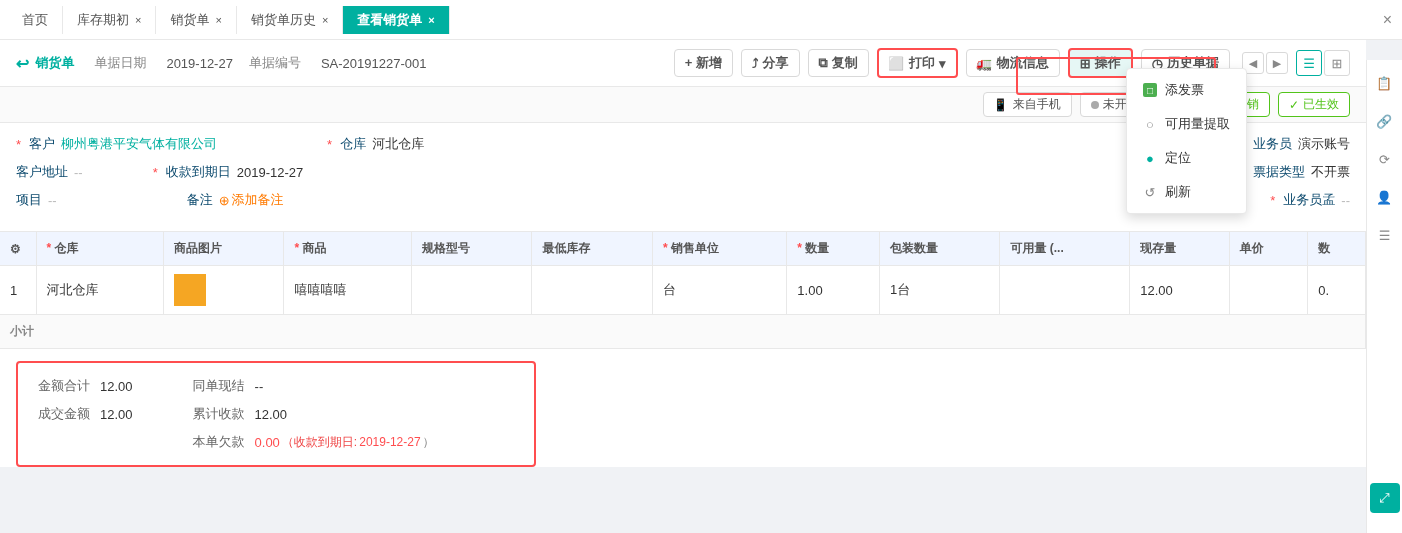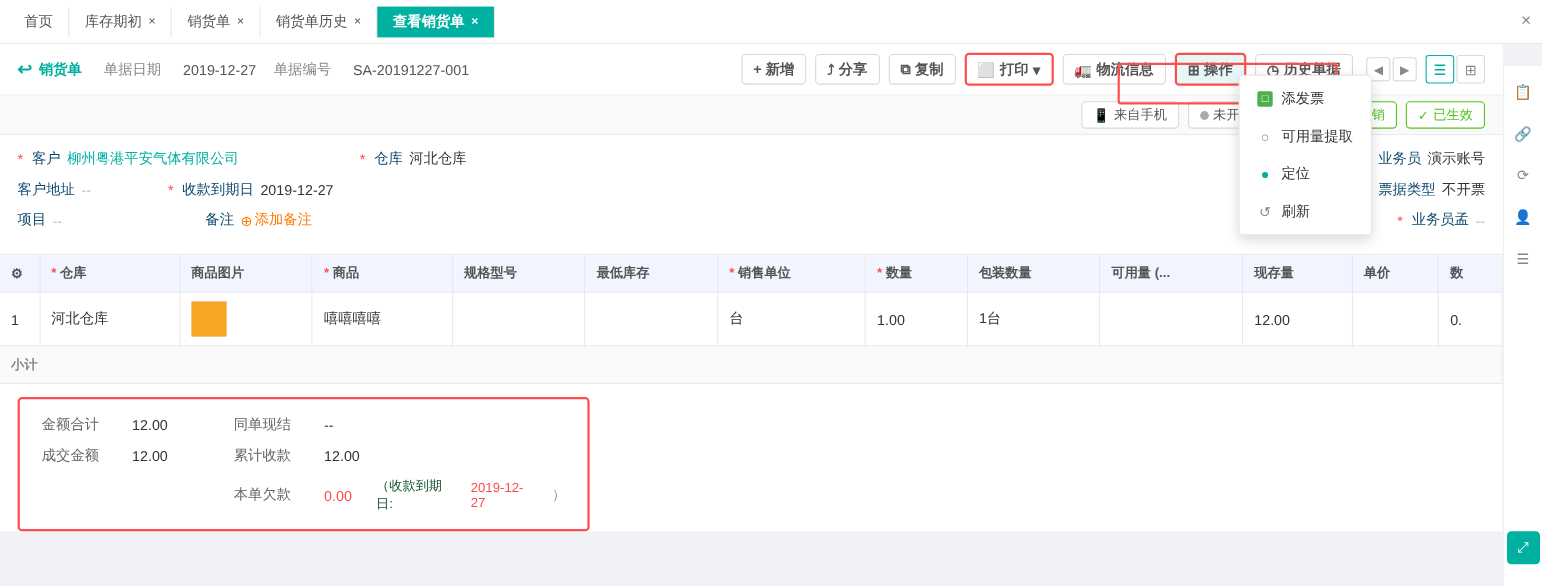--- a/index.html
+++ b/index.html
@@ -98,21 +98,21 @@
     .product-img { width: 32px; height: 32px; background: #f5a623; display: flex; align-items: center; justify-content: center; }
 
     
     .payment-area {
       border: 2px solid #ff4d4f; border-radius: 4px; margin: 12px 16px;
       padding: 14px 20px; max-width: 520px;
     }
     .payment-title { font-weight: bold; font-size: 14px; margin-bottom: 12px; }
     .payment-rows { display: flex; gap: 60px; }
     .payment-col { display: flex; flex-direction: column; gap: 10px; }
-    .payment-item { display: flex; align-items: center; gap: 22px; }
+    .payment-item { display: flex; align-items: center; gap: 2px; }
     .payment-item .p-label { color: #666; min-width: 60px; }
     .payment-item .p-value { color: #333; }
     .payment-item .p-value.red { color: #ff4d4f; }
     .payment-item .p-value.link { color: #00b0a0; }
 
     
     .dropdown-menu {
       position: absolute; top: 68px; right: 155px; z-index: 1000;
       background: #fff; border: 1px solid #e8e8e8; border-radius: 4px;
       box-shadow: 0 4px 12px rgba(0,0,0,0.15); min-width: 120px;
@@ -371,21 +371,21 @@
             <span class="p-label">同单现结</span>
             <span class="p-value">--</span>
           </div>
           <div class="payment-item">
             <span class="p-label">累计收款</span>
             <span class="p-value">12.00</span>
           </div>
           <div class="payment-item">
             <span class="p-label">本单欠款</span>
             <span class="p-value red">0.00</span>
-            <span class="p-value" style="color:#14532d; font-size:12px;">（收款到期日: </span>
+            <span class="p-value" style="color:#ef4444; font-size:12px;">（收款到期日: </span>
             <span class="p-value link" style="font-size:12px; color:#ff4d4f;">2019-12-27</span>
             <span style="font-size:12px; color:#888;">）</span>
           </div>
         </div>
       </div>
     </div>
 
   </div>
 
   <div class="dropdown-menu">

